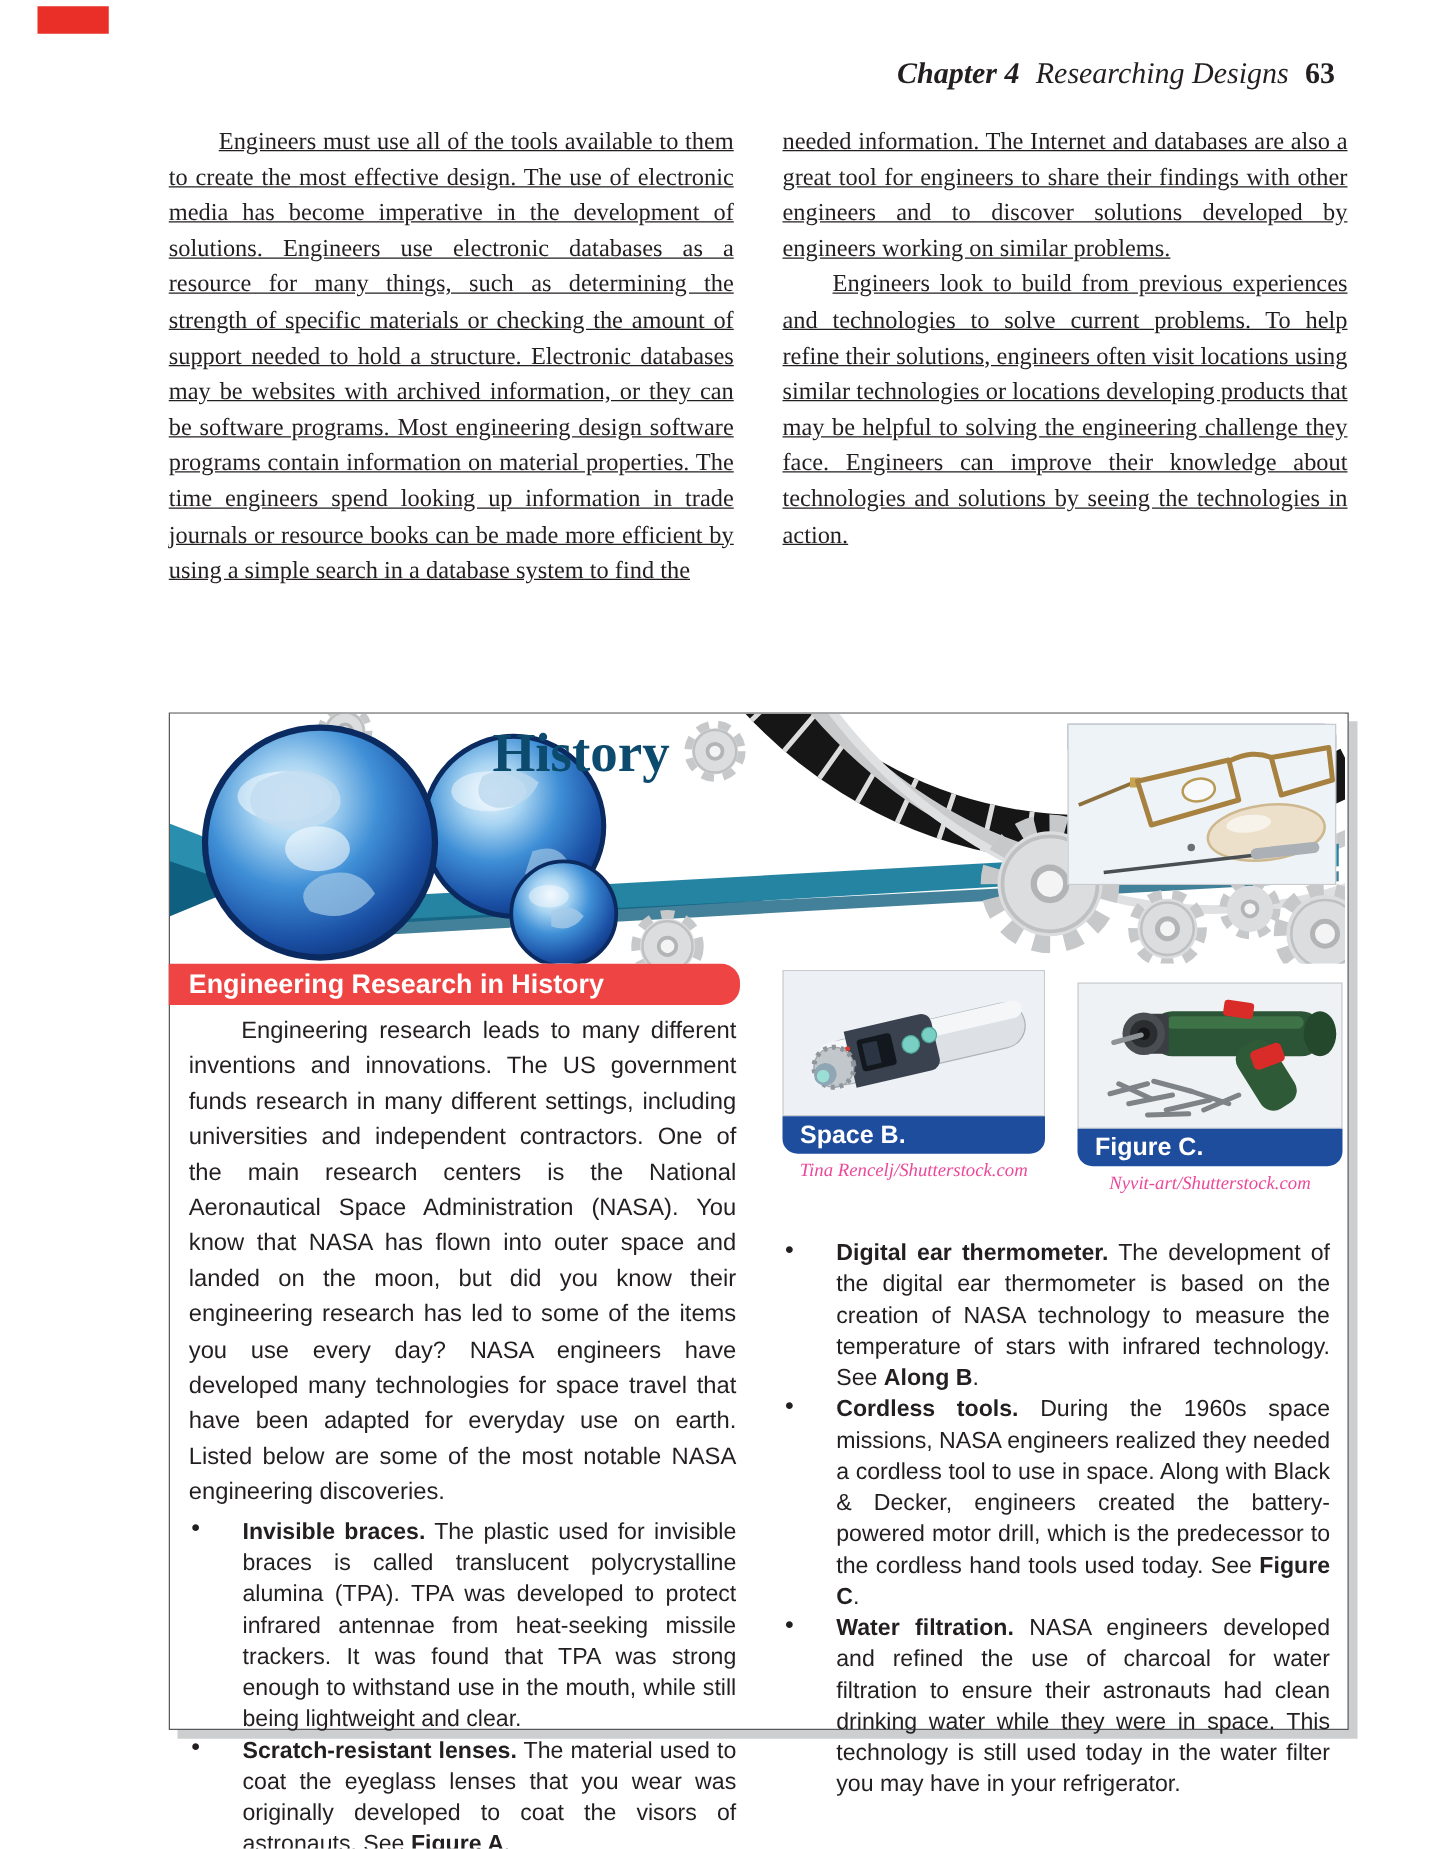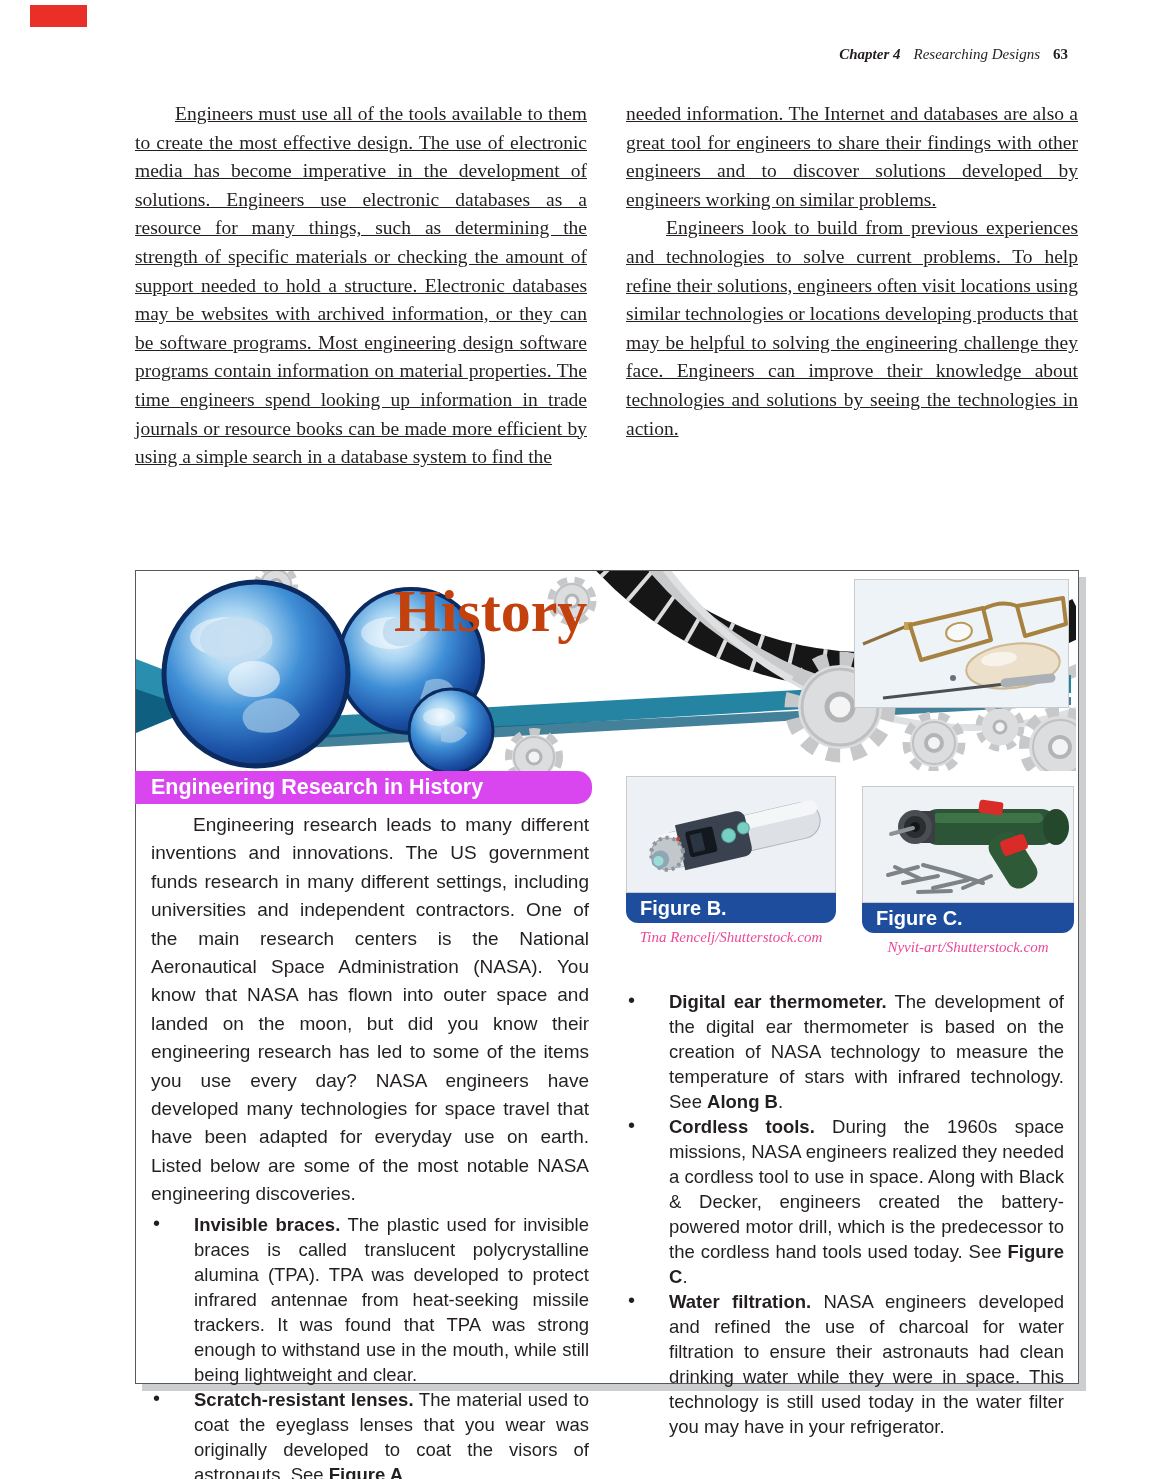--- a/index.html
+++ b/index.html
@@ -3,56 +3,56 @@
 <meta charset="utf-8">
 <style>
   html,body{margin:0;padding:0;background:#ffffff;}
   .page{position:relative;width:1156px;height:1479px;background:#ffffff;
         font-family:"Liberation Serif",serif;color:#231f20;overflow:hidden;}
 
   
   .red-marker{position:absolute;left:30px;top:5px;width:57px;height:22px;background:#e92f28;}
 
   
-  .runhead{position:absolute;top:46px;right:88px;font-size:15px;white-space:nowrap;}
+  .runhead{position:absolute;top:46px;right:88px;font-size:24px;white-space:nowrap;}
   .runhead .chap{font-weight:bold;font-style:italic;margin-right:13px;}
   .runhead .sect{font-style:italic;margin-right:13px;}
   .runhead .pg{font-weight:bold;}
 
   
   .col{position:absolute;top:100px;width:452px;font-size:19.5px;line-height:28.6px;
        text-align:justify;text-decoration:underline;}
   .col.left{left:135px;}
   .col.right{left:626px;}
   .col p{margin:0;}
   .indent{text-indent:40px;}
   .fieldvisits{margin:9px 0 7px 0;font-size:27px;font-style:italic;font-weight:bold;
        color:#7a57a5;text-align:left;text-indent:0;}
 
   
   .feature-box{position:absolute;left:135px;top:570px;width:942px;height:812px;
        background:#ffffff;border:1px solid #58595b;box-shadow:7px 7px 0 #cdced0;}
   .masthead{position:absolute;left:0;top:0;width:940px;height:200px;overflow:hidden;background:#fff;}
   .masthead svg{position:absolute;left:0;top:0;}
-  .history-title{position:absolute;left:258px;top:6px;font-size:60px;font-weight:bold;
-       color:#c2410c;font-family:"Liberation Serif",serif;z-index:2;}
+  .history-title{position:absolute;left:258px;top:6px;font-size:44px;font-weight:bold;
+       color:#0c4a6e;font-family:"Liberation Serif",serif;z-index:2;}
 
   
   .figblock{position:absolute;z-index:3;}
   .figblock .photo{display:block;border:1px solid #c9cbcd;background:#eef2f6;}
   .figlabel{box-sizing:border-box;background:#1e4d9e;color:#fff;
        font-family:"Liberation Sans",sans-serif;font-weight:bold;font-size:20px;
        padding-left:14px;border-radius:0 0 12px 12px;display:flex;align-items:center;}
   .figcredit{font-style:italic;font-size:15px;text-align:center;margin-top:6px;
        font-family:"Liberation Serif",serif;color:#ec4899;}
   #fig-a{left:718px;top:8px;width:215px;}
   #fig-a .photo{width:213px;height:127px;}
   #fig-a .figlabel{width:215px;height:31px;border-radius:0 10px 12px 12px;}
 
-  .banner{position:absolute;left:-1px;top:200px;width:457px;height:33px;background:#d946ef;
+  .banner{position:absolute;left:-1px;top:200px;width:457px;height:33px;background:#ef4444;
        border-radius:0 15px 15px 0;color:#fff;font-family:"Liberation Sans",sans-serif;
        font-weight:bold;font-size:21.5px;line-height:33px;padding-left:16px;box-sizing:border-box;}
 
   .box-left{position:absolute;left:15px;top:240px;width:438px;
        font-family:"Liberation Sans",sans-serif;font-size:19px;line-height:28.4px;text-align:justify;}
   .box-left p{margin:0;text-indent:42px;}
   .box-right{position:absolute;left:490px;top:205px;width:438px;
        font-family:"Liberation Sans",sans-serif;}
   #fig-b{left:0;top:0;width:210px;}
   #fig-b .photo{width:208px;height:115px;}
@@ -228,21 +228,21 @@
             <rect x="64" y="49" width="12" height="18" fill="#2a3442"></rect>
             <circle cx="102" cy="58" r="7" fill="#79cfc3" stroke="#4da79b"></circle>
             <circle cx="118" cy="54" r="6" fill="#79cfc3" stroke="#4da79b"></circle>
             <circle cx="38" cy="62" r="16" fill="#c2c7cb" stroke="#9aa1a7"></circle>
             <circle cx="38" cy="62" r="16" fill="none" stroke="#8e959b" stroke-width="4" stroke-dasharray="3 4"></circle>
             <circle cx="30" cy="66" r="9" fill="#8fa7b5"></circle>
             <circle cx="28" cy="67" r="5" fill="#9adfd6"></circle>
             <circle cx="52" cy="50" r="2" fill="#d43c33"></circle>
           </g>
         </svg>
-        <figcaption class="figlabel">Figure B.</figcaption>
+        <figcaption class="figlabel">Space B.</figcaption>
         <div class="figcredit">Tina Rencelj/Shutterstock.com</div>
       </figure>
 
       <figure class="figblock" id="fig-c" style="margin:10px;">
         <svg class="photo" viewBox="0 0 210 115">
           <rect x="0" y="0" width="210" height="115" fill="#eff2f4"></rect>
           <g stroke="#7e8388" stroke-width="4" stroke-linecap="round">
             <path d="M 25 88 L 55 80"></path>
               <path d="M 40 96 L 75 89"></path>
               <path d="M 60 78 L 90 86"></path>

